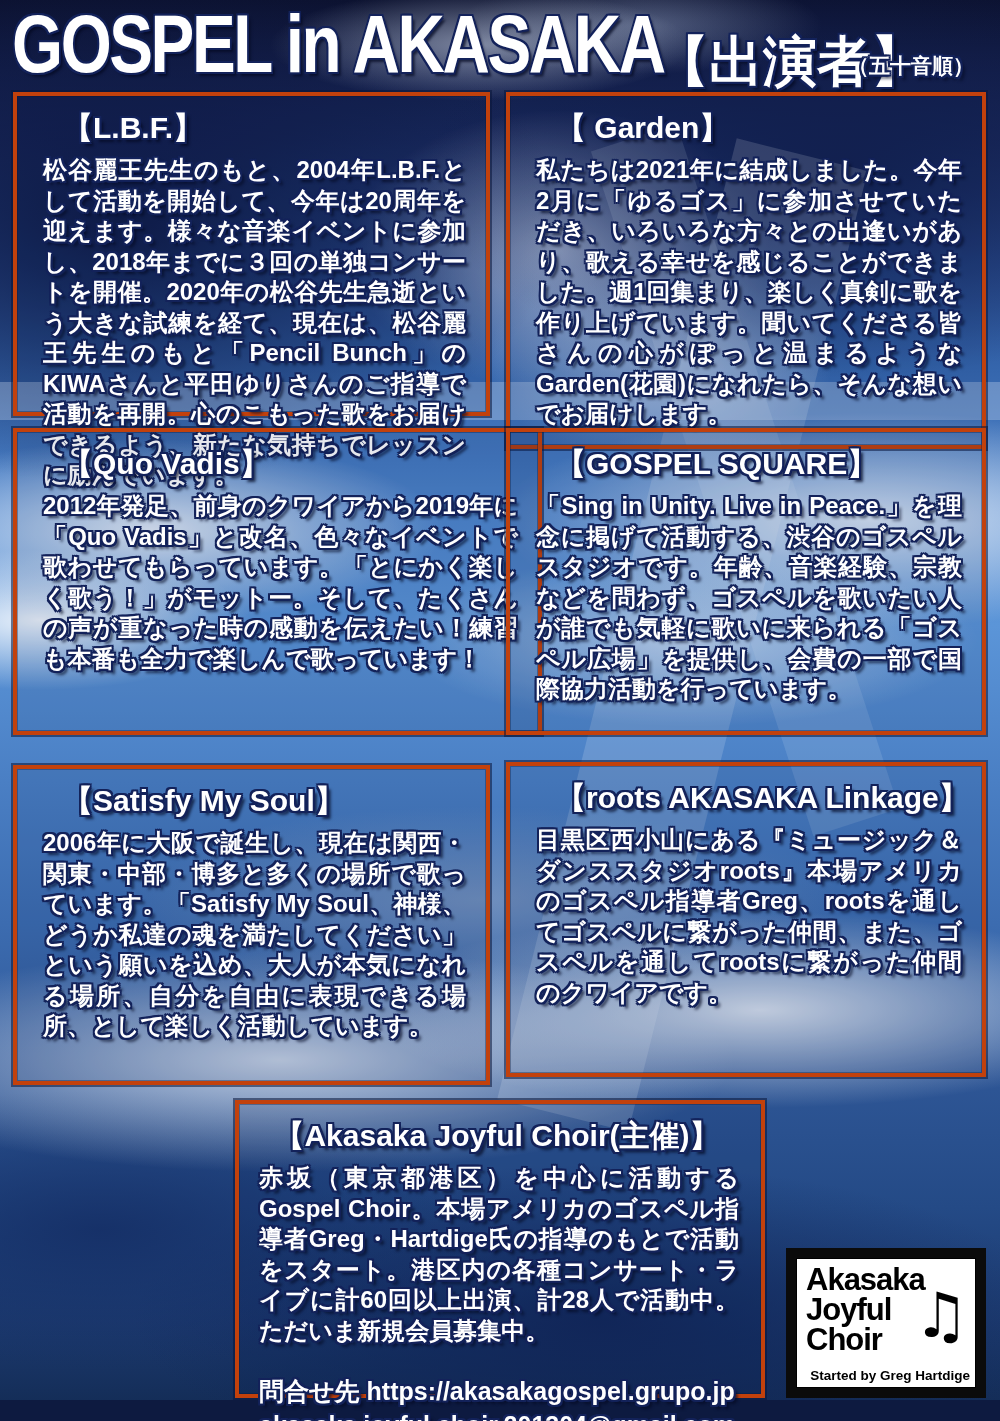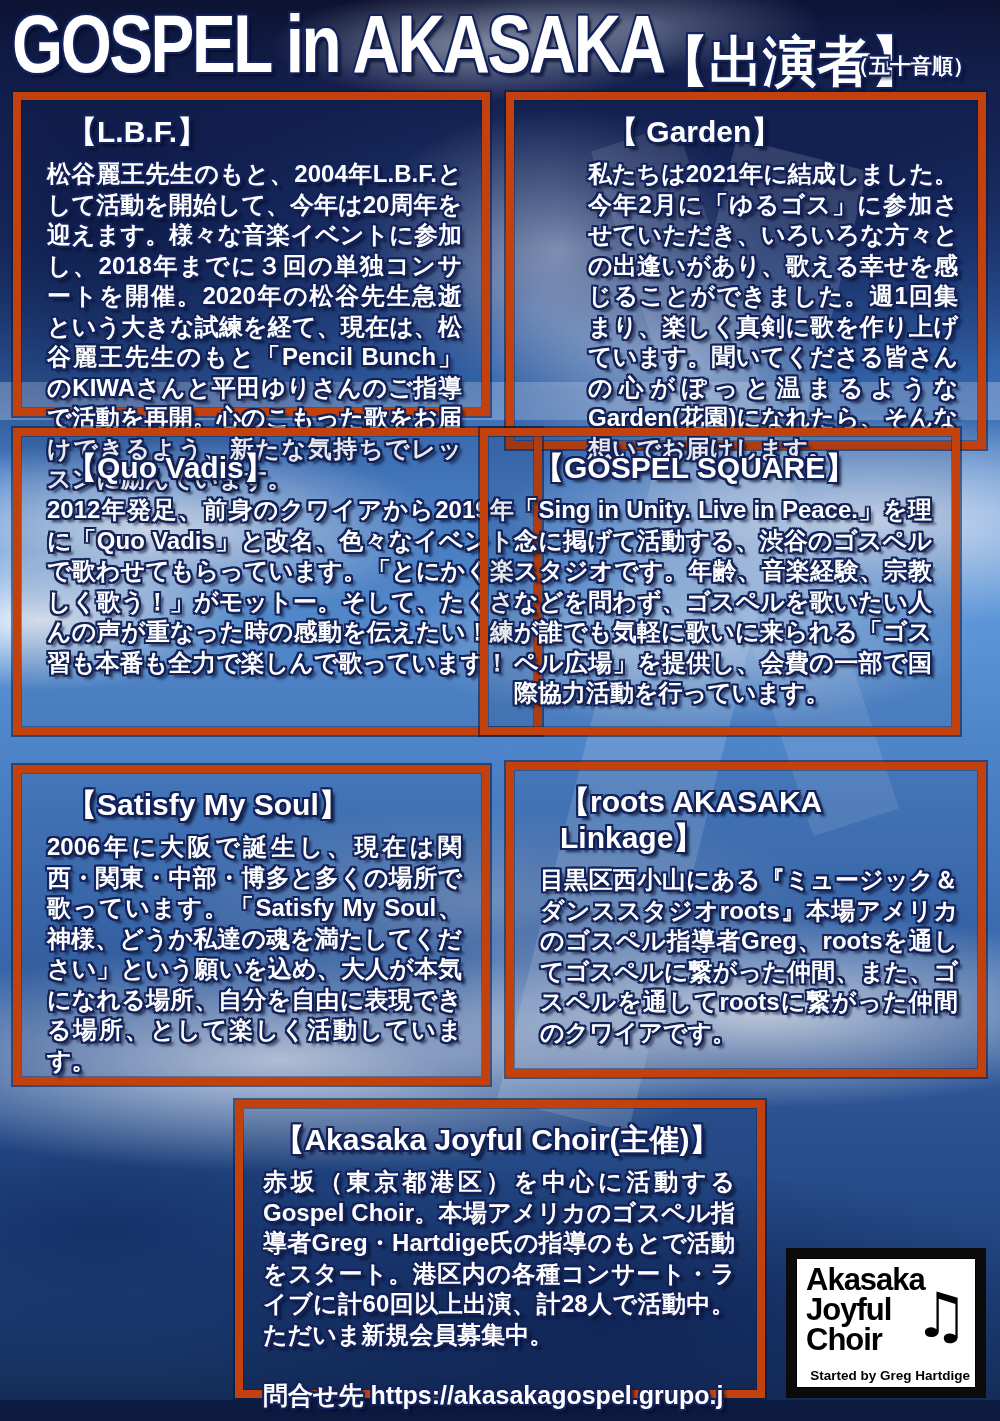--- a/index.html
+++ b/index.html
@@ -55,21 +55,21 @@
     position:absolute;left:12px;top:2px;
     font-size:82px;line-height:84px;letter-spacing:-3px;
     transform:scaleX(0.80);transform-origin:left top;
     white-space:nowrap;
   }
   .hdr-cast{position:absolute;left:655px;top:26px;font-size:54px;white-space:nowrap;}
   .hdr-order{position:absolute;left:848px;top:52px;font-size:21px;white-space:nowrap;}
 
   
   .group-box{
-    position:absolute;border:8px solid #c2410c;box-sizing:border-box;
+    position:absolute;border:4px solid #c2410c;box-sizing:border-box;
     background:rgba(12,28,76,0.10);
     box-shadow:0 0 0 2px rgba(10,22,58,0.55), inset 0 0 0 1px rgba(10,22,58,0.35);
   }
   .group-title{margin:0;padding:14px 10px 0 46px;font-size:30px;line-height:36px;}
   .group-desc{margin:0;padding:9px 20px 0 26px;font-size:24px;line-height:30.5px;text-align:justify;}
   .host-title{text-align:center;padding:14px 10px 0 4px;}
   .host-desc{padding:9px 22px 0 20px;}
   .contact{margin:0;padding:28px 20px 0 20px;font-size:25px;line-height:34px;word-break:break-all;}
 
   
@@ -92,31 +92,31 @@
 
   <div class="hdr-title otl">GOSPEL in AKASAKA</div>
   <div class="hdr-cast otl">【出演者】</div>
   <div class="hdr-order otl">（五十音順）</div>
 
   <section class="group-box" style="left:13px;top:92px;width:477px;height:324px;">
     <h2 class="group-title otl">【L.B.F.】</h2>
     <p class="group-desc otl">松谷麗王先生のもと、2004年L.B.F.として活動を開始して、今年は20周年を迎えます。様々な音楽イベントに参加し、2018年までに３回の単独コンサートを開催。2020年の松谷先生急逝という大きな試練を経て、現在は、松谷麗王先生のもと「Pencil Bunch」のKIWAさんと平田ゆりさんのご指導で活動を再開。心のこもった歌をお届けできるよう、新たな気持ちでレッスンに励んでいます。</p>
   </section>
 
-  <section class="group-box" style="left:506px;top:92px;width:480px;height:357px;padding-left:48px;">
+  <section class="group-box" style="left:506px;top:92px;width:480px;height:357px;">
     <h2 class="group-title otl">【 Garden】</h2>
     <p class="group-desc otl">私たちは2021年に結成しました。今年2月に「ゆるゴス」に参加させていただき、いろいろな方々との出逢いがあり、歌える幸せを感じることができました。週1回集まり、楽しく真剣に歌を作り上げています。聞いてくださる皆さんの心がぽっと温まるようなGarden(花園)になれたら、そんな想いでお届けします。</p>
   </section>
 
   <section class="group-box" style="left:13px;top:428px;width:529px;height:307px;">
     <h2 class="group-title otl">【Quo Vadis】</h2>
     <p class="group-desc otl">2012年発足、前身のクワイアから2019年に「Quo Vadis」と改名、色々なイベントで歌わせてもらっています。「とにかく楽しく歌う！」がモットー。そして、たくさんの声が重なった時の感動を伝えたい！練習も本番も全力で楽しんで歌っています！</p>
   </section>
 
-  <section class="group-box" style="left:480px;top:428px;width:480px;height:307px;">
+  <section class="group-box" style="left:506px;top:428px;width:480px;height:307px;">
     <h2 class="group-title otl">【GOSPEL SQUARE】</h2>
     <p class="group-desc otl">「Sing in Unity. Live in Peace.」を理念に掲げて活動する、渋谷のゴスペルスタジオです。年齢、音楽経験、宗教などを問わず、ゴスペルを歌いたい人が誰でも気軽に歌いに来られる「ゴスペル広場」を提供し、会費の一部で国際協力活動を行っています。</p>
   </section>
 
   <section class="group-box" style="left:13px;top:765px;width:477px;height:320px;">
     <h2 class="group-title otl">【Satisfy My Soul】</h2>
     <p class="group-desc otl">2006年に大阪で誕生し、現在は関西・関東・中部・博多と多くの場所で歌っています。「Satisfy My Soul、神様、どうか私達の魂を満たしてください」という願いを込め、大人が本気になれる場所、自分を自由に表現できる場所、として楽しく活動しています。</p>
   </section>
 
   <section class="group-box" style="left:506px;top:762px;width:480px;height:315px;">

